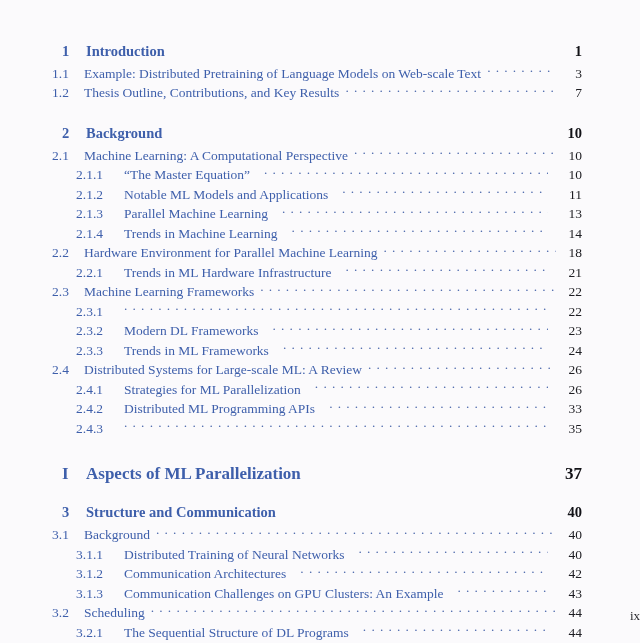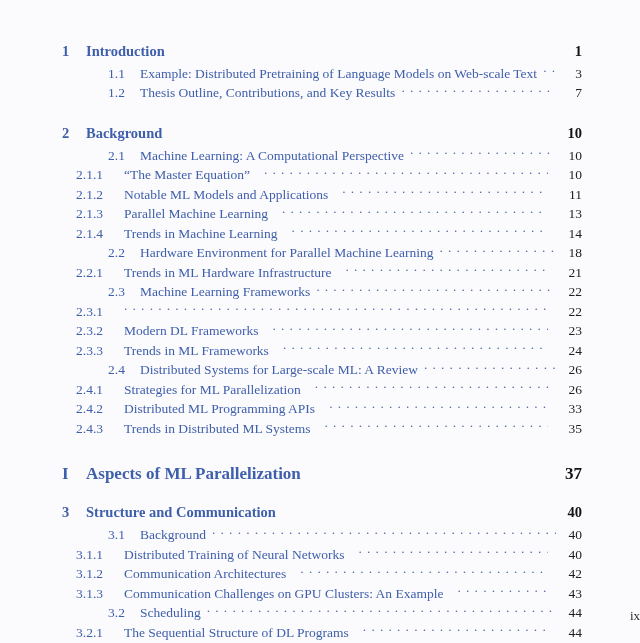--- a/index.html
+++ b/index.html
@@ -94,21 +94,21 @@
   .part .leader::before { content: ""; }
   .part .pg {
     font-weight: bold;
     font-size: 17px;
     color: #121217;
   }
 
   
   .section {
     font-size: 13.5px;
-    padding-left: 108px;
+    padding-left: 52px;
   }
   .section .num   { width: 32px; }
 
   
   .subsection {
     font-size: 13.5px;
     padding-left: 76px;
     gap: 8px;
   }
   .subsection .num { width: 40px; }
@@ -243,21 +243,20 @@
         <span class="pg">26</span>
       </div>
       <div class="entry subsection">
         <span class="num">2.4.2</span>
         <span class="title">Distributed ML Programming APIs</span>
         <span class="leader"></span>
         <span class="pg">33</span>
       </div>
       <div class="entry subsection">
         <span class="num">2.4.3</span>
-        <span class="title">Trends in Distributed ML Systems</span>
         <span class="leader"></span>
         <span class="pg">35</span>
       </div>
       <div class="gap-lg"></div>
       <div class="entry part">
         <span class="num">I</span>
         <span class="title">Aspects of ML Parallelization</span>
         <span class="leader"></span>
         <span class="pg">37</span>
       </div>

